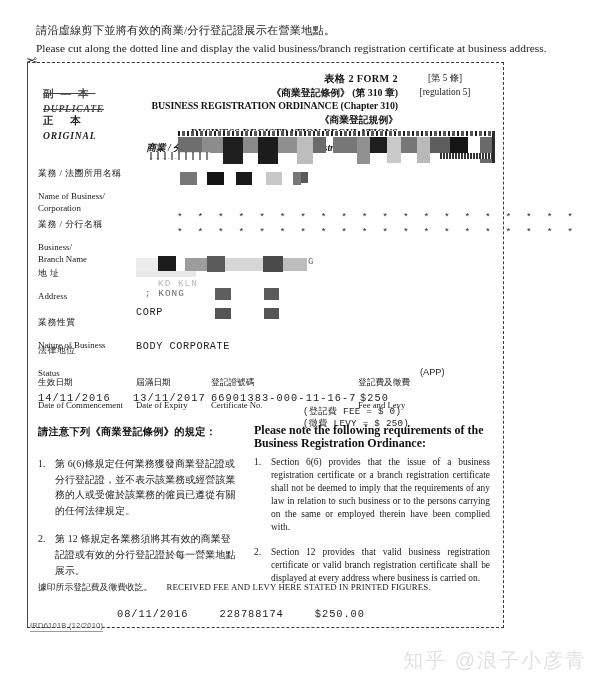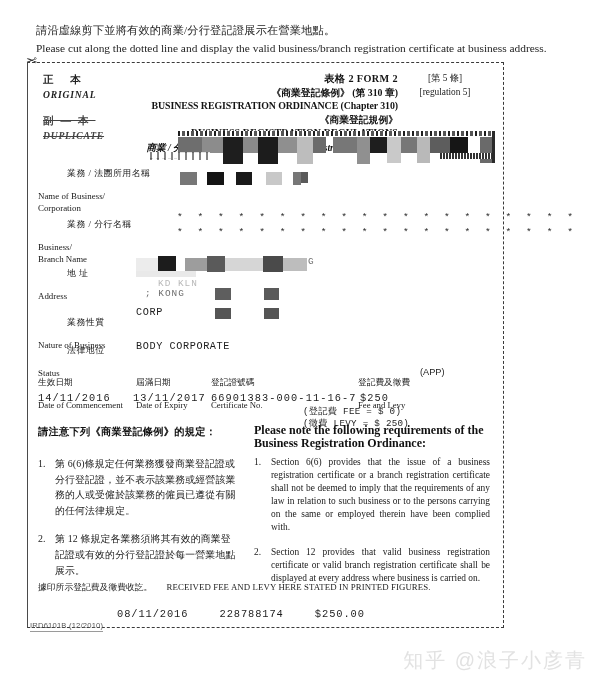--- a/index.html
+++ b/index.html
@@ -129,21 +129,21 @@
   .redact { position: absolute; }
 
   
   .field-label {
     position: absolute;
     font-size: 8.9px;
     line-height: 11.4px;
     color: #1a1a1a;
     white-space: pre-line;
   }
-  .field-label .lbl-zh { letter-spacing: 0.5px; margin-left: 29px; }
+  .field-label .lbl-zh { letter-spacing: 0.5px; }
   .field-value {
     position: absolute;
     font-size: 10.2px;
     letter-spacing: 0.6px;
     color: #1c1c1c;
     font-family: "Liberation Mono", "DejaVu Sans Mono", monospace;
   }
   .stars {
     position: absolute;
     font-size: 9.5px;
@@ -272,27 +272,27 @@
 <div id="instruction">
   <div class="instr-zh">請沿虛線剪下並將有效的商業/分行登記證展示在營業地點。</div>
   <div class="instr-en">Please cut along the dotted line and display the valid business/branch registration certificate at business address.</div>
 </div>
 
 <div id="scissors-icon">✂</div>
 
 <div id="certificate"></div>
 
 <div id="copy-block">
+  <div id="duplicate-block">
+    <div class="copy-zh">副—本</div>
+    <div class="copy-en">DUPLICATE</div>
+  </div>
   <div>
     <div class="copy-zh">正 本</div>
     <div class="copy-en">ORIGINAL</div>
-  </div>
-  <div id="duplicate-block">
-    <div class="copy-zh">副—本</div>
-    <div class="copy-en">DUPLICATE</div>
   </div>
 </div>
 
 <div id="title-block">
   <div class="t-line t-form">表格 2    FORM 2</div>
   <div class="t-line t-ord-zh">《商業登記條例》 (第 310 章)</div>
   <div class="t-line t-ord-en">BUSINESS REGISTRATION ORDINANCE (Chapter 310)</div>
   <div class="t-line t-reg-zh">《商業登記規例》</div>
   <div class="t-line t-reg-en">BUSINESS REGISTRATION REGULATIONS</div>
   <div class="t-line t-cert">

